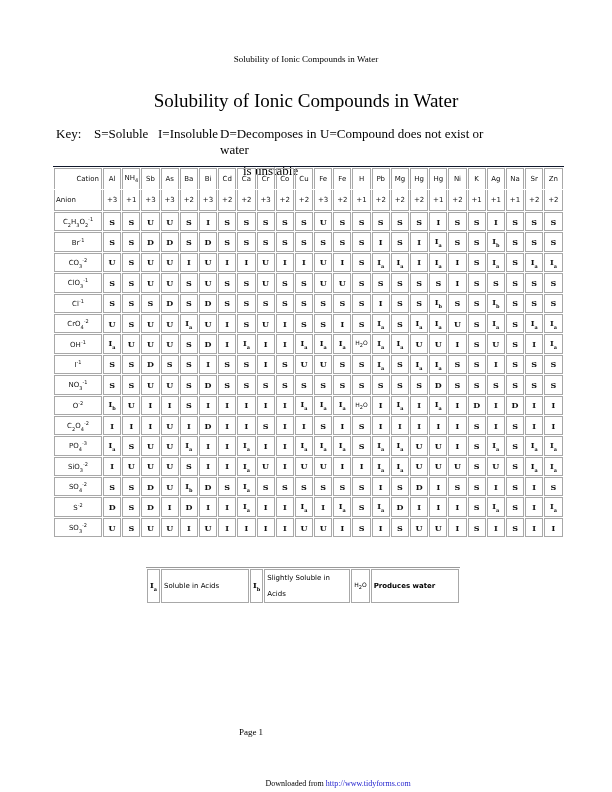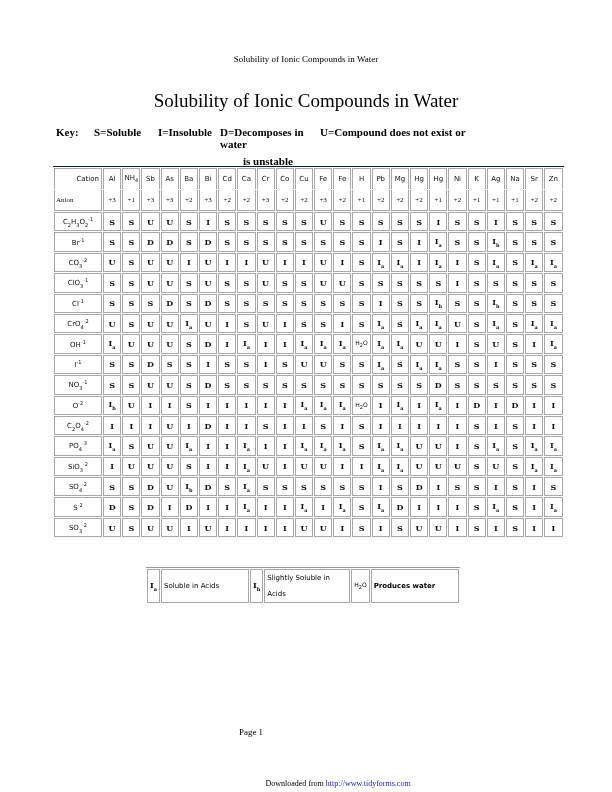--- a/index.html
+++ b/index.html
@@ -1,32 +1,32 @@
 <!DOCTYPE html>
 <html><head>
 <meta charset="utf-8">
 <style>
   html, body { margin:0; padding:0; background:#ffffff; }
   body { width:612px; height:792px; position:relative; overflow:hidden; font-family:"Liberation Serif", serif; color:#000; }
   .running-header { position:absolute; top:54px; left:0; width:612px; text-align:center; font-size:9px; }
   .title { position:absolute; top:90px; left:0; width:612px; text-align:center; font-size:19px; }
-  .key { position:absolute; top:126px; left:56px; width:500px; font-size:11px; font-weight:bold; font-family:"Liberation Serif", serif; }
+  .key { position:absolute; top:126px; left:56px; width:500px; font-size:13px; font-weight:normal; font-family:"Liberation Serif", serif; }
   .key .line1 { display:flex; }
   .key .k { width:38px; }
   .key .s { width:64px; }
   .key .i { width:62px; }
   .key .d { width:100px; }
   .key .u { width:200px; }
   .key .line2 { padding-left:187px; margin-top:5px; }
   table.sol { position:absolute; top:166px; left:53px; border-collapse:separate; border-spacing:1px; border-top:1px solid #0f172a; font-family:"DejaVu Sans", sans-serif; }
   table.sol td { border:1px solid #a8a8a8; padding:0; text-align:center; font-size:7px; height:17.4px; width:16.2px; color:#111; }
   table.sol td.anion { width:44px; font-size:7px; }
   table.sol tr.hdr td { height:20px; vertical-align:middle; }
   table.sol tr.hdr1 td { border-bottom:none; }
-  table.sol tr.hdr2 td { border-top:none;font-family:Liberation Serif, serif; }
+  table.sol tr.hdr2 td { border-top:none; }
   table.sol td.val { font-family:"DejaVu Serif", serif; font-weight:bold; font-size:8px; }
   table.sol td.val.h2o { font-family:"DejaVu Sans", sans-serif; font-weight:normal; font-size:6px; }
   table.sol td.cat-lbl { text-align:right; padding-right:2px; }
   table.sol td.an-lbl { text-align:left; padding-left:1px; }
   sub { font-size:5px; }
   .legend { position:absolute; top:567px; left:146px; border-collapse:separate; border-spacing:1px; font-family:"DejaVu Sans", sans-serif; font-size:7px; border-top:1px solid #9a9a9a; }
   .legend td { border:1px solid #a8a8a8; height:20px; padding:0 2px; vertical-align:middle; }
   .legend td.sym { font-family:"DejaVu Serif", serif; font-weight:bold; font-size:8px; }
   .legend td.sym.h2o { font-family:"DejaVu Sans", sans-serif; font-weight:normal; font-size:6px; }
   .legend td.desc1 { width:82px; }

